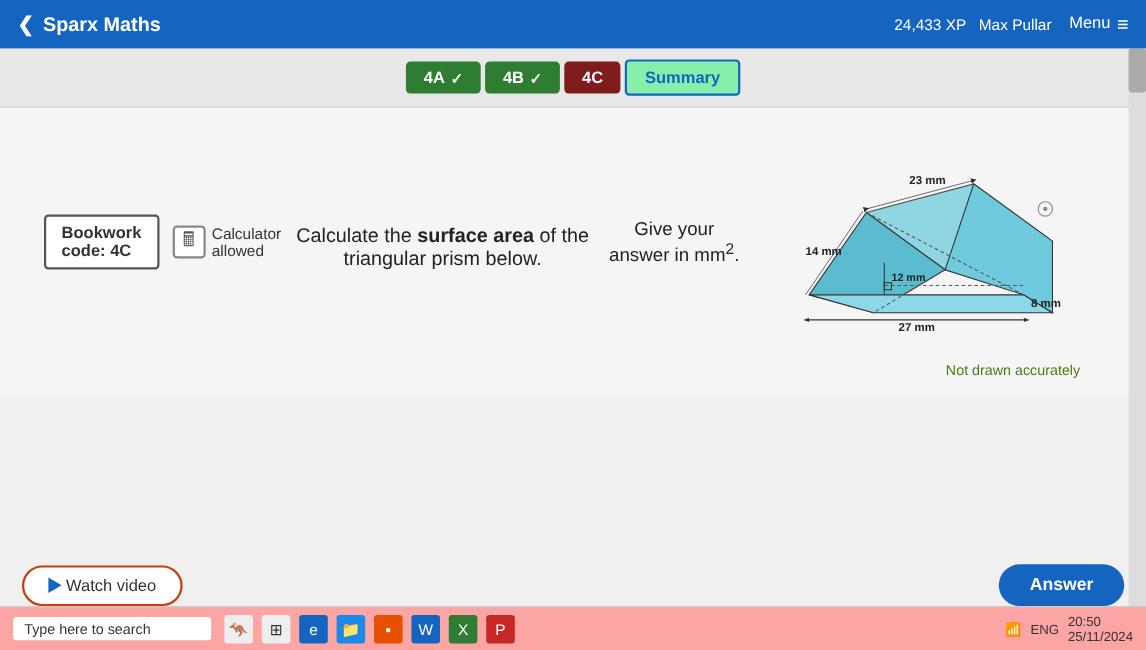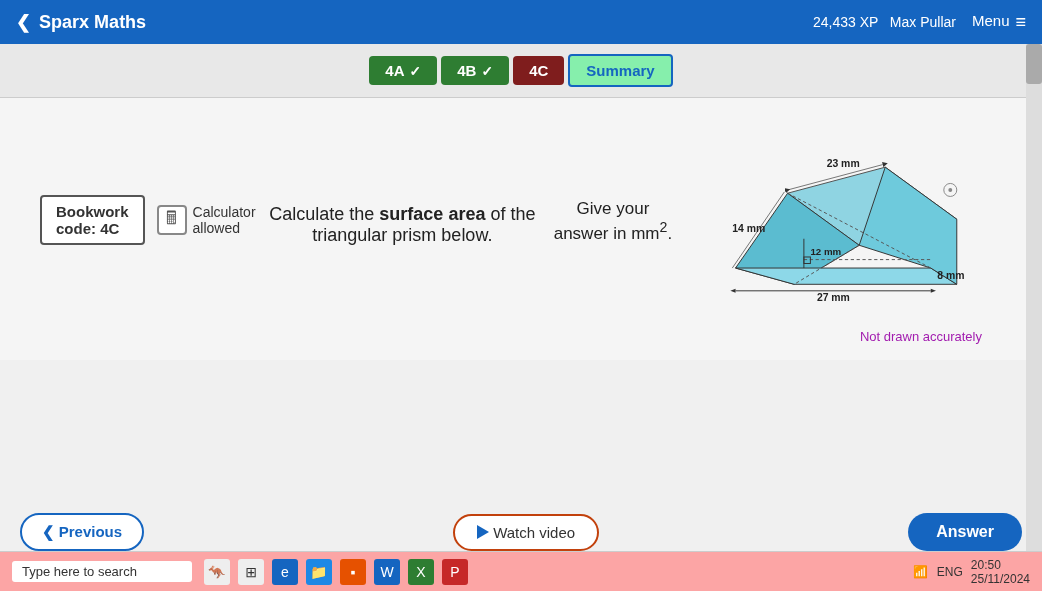--- a/index.html
+++ b/index.html
@@ -368,27 +368,26 @@
           <path d="M0,0 L8,4 L0,8 Z" fill="#333"></path>
         </marker>
       </defs>
 
       <circle cx="420" cy="55" r="10" fill="none" stroke="#888" stroke-width="1.5"></circle>
       <circle cx="420" cy="55" r="3" fill="#888"></circle>
 
     </svg>
 
     
-    <div style="position:absolute; bottom:0; right:20px; font-size:13px; color:#a21caf;text-align:right;">Not drawn accurately</div>
+    <div style="position:absolute; bottom:0; right:20px; font-size:13px; color:#4d7c0f;text-align:right;">Not drawn accurately</div>
   </div>
 
 </div>
 
 <div class="bottom-bar">
-  <button class="prev-btn">❮ Previous</button>
   <button class="watch-video-btn">
     <span style="display:flex;align-items:center;gap:4px;">
       <span style="display:inline-block;width:0;height:0;border-top:7px solid transparent;border-bottom:7px solid transparent;border-left:12px solid #1565c0;"></span>
       <span>Watch video</span>
     </span>
   </button>
   <button class="answer-btn">Answer</button>
 </div>
 
 <div class="scrollbar">

